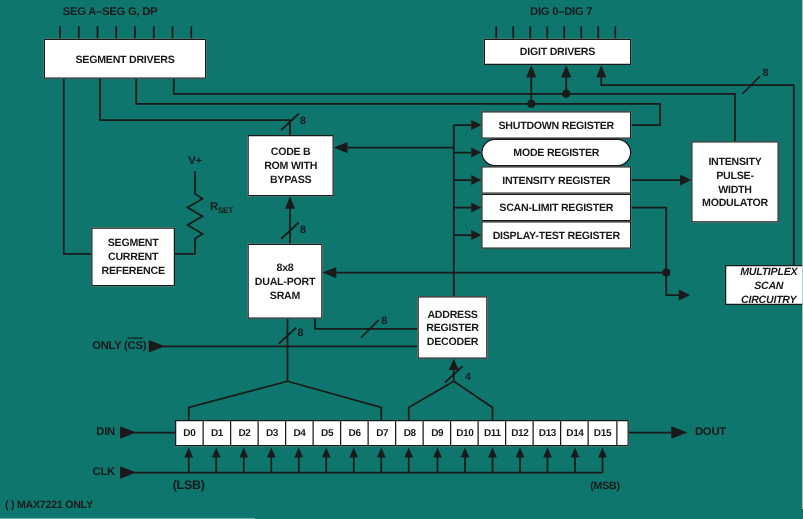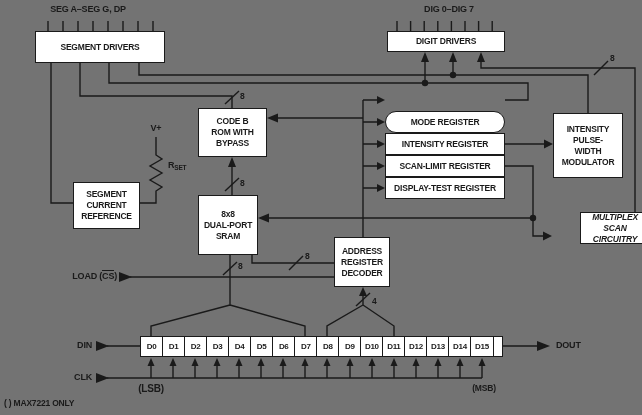--- a/index.html
+++ b/index.html
@@ -1,17 +1,17 @@
 <!DOCTYPE html>
 <html><head>
 <meta charset="utf-8">
 <style>
   html,body{margin:0;padding:0;background:#ffffff;}
   #canvas{
-    position:relative;width:642px;height:415px;background:#737373;overflow:hidden;
+    position:relative;width:642px;height:415px;background:#0f766e;overflow:hidden;
     font-family:"Liberation Sans", sans-serif;color:#1a1a1a;
     -webkit-font-smoothing:antialiased;
   }
   #wires{position:absolute;left:0;top:0;width:642px;height:415px;}
   .box{
     position:absolute;box-sizing:border-box;border:1.6px solid #1a1a1a;background:#fff;
     display:flex;flex-direction:column;align-items:center;justify-content:center;
     font-weight:bold;font-size:8.5px;letter-spacing:-0.2px;line-height:11px;text-align:center;
   }
   .reg{
@@ -182,20 +182,23 @@
     <div>DUAL-PORT</div>
     <div>SRAM</div>
   </div>
 
   <div class="box" style="left:73px;top:182px;width:67px;height:47px;">
     <div>SEGMENT</div>
     <div>CURRENT</div>
     <div>REFERENCE</div>
   </div>
 
+  <div class="reg" style="top:89px;">
+      <span>SHUTDOWN REGISTER</span>
+    </div>
   <div class="reg" style="top:111px;border-radius:11px;">
       <span>MODE REGISTER</span>
     </div>
   <div class="reg" style="top:133px;">
       <span>INTENSITY REGISTER</span>
     </div>
   <div class="reg" style="top:155px;">
       <span>SCAN-LIMIT REGISTER</span>
     </div>
   <div class="reg" style="top:177px;">
@@ -236,21 +239,21 @@
     <div class="cell">D11</div>
     <div class="cell">D12</div>
     <div class="cell">D13</div>
     <div class="cell">D14</div>
     <div class="cell">D15</div>
     <div class="cell cell-stub" style="border-right:none;"></div>
   </div>
 
   <div class="lbl right" style="left:55px;top:340px;width:37px;">DIN</div>
   <div class="lbl right" style="left:55px;top:372px;width:37px;">CLK</div>
-  <div class="lbl right" style="left:35px;top:271px;width:82px;"><span>LOAD (</span><span class="overline">CS</span><span>)</span></div>
+  <div class="lbl right" style="left:35px;top:271px;width:82px;"><span>ONLY (</span><span class="overline">CS</span><span>)</span></div>
   <div class="lbl" style="left:556px;top:340px;text-align:right;">DOUT</div>
 
   <div class="lbl center" style="left:130px;top:383px;width:42px;font-size:10px;">(LSB)</div>
   <div class="lbl center" style="left:463px;top:383px;width:42px;font-size:8.5px;">(MSB)</div>
 
   <div class="lbl center" style="left:143px;top:123px;width:26px;">V+</div>
   <div class="lbl" style="left:168px;top:160px;"><span>R</span><span class="sub">SET</span></div>
 
   <div class="buswidth" style="left:240px;top:91px;">8</div>
   <div class="buswidth" style="left:240px;top:178px;">8</div>

